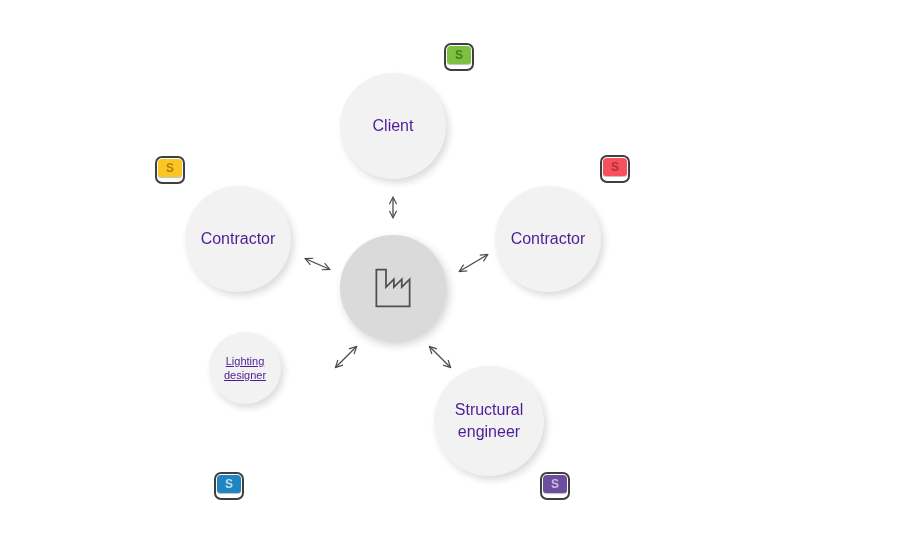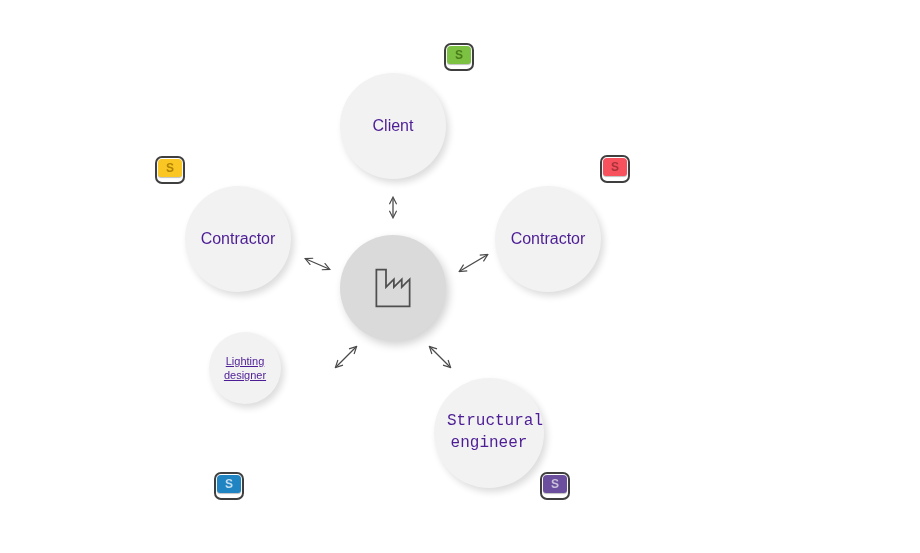--- a/index.html
+++ b/index.html
@@ -26,21 +26,21 @@
     text-align: center;
     color: #4c1d95;
     font-size: 16px;
     line-height: 1.35;
   }
   .node .lbl { width: 84px; }
   .node--client      { left: 340px; top:  73px; width: 106px; height: 106px; }
   .node--contractor  { left: 185px; top: 186px; width: 106px; height: 106px; }
   .node--architect   { left: 495px; top: 186px; width: 106px; height: 106px; }
   .node--mep         { left: 242px; top: 366px; width: 110px; height: 110px; z-index: 1; }
-  .node--structural  { left: 434px; top: 378px; width: 110px; height: 110px; font-family: Liberation Mono, monospace; }
+  .node--structural  { left: 434px; top: 366px; width: 110px; height: 110px; }
   .node--lighting    { left: 209px; top: 332px; width:  72px; height:  72px; z-index: 2;
                        font-size: 11px; line-height: 1.3; }
   .node--lighting .lbl { width: 52px; text-decoration: underline; }
   .node--hub         { left: 340px; top: 235px; width: 106px; height: 106px;
                        background: #dadada; box-shadow: 3px 4px 8px rgba(0,0,0,0.18); }
   .connector-layer {
     position: absolute;
     left: 0; top: 0;
     width: 920px; height: 553px;
     pointer-events: none;

